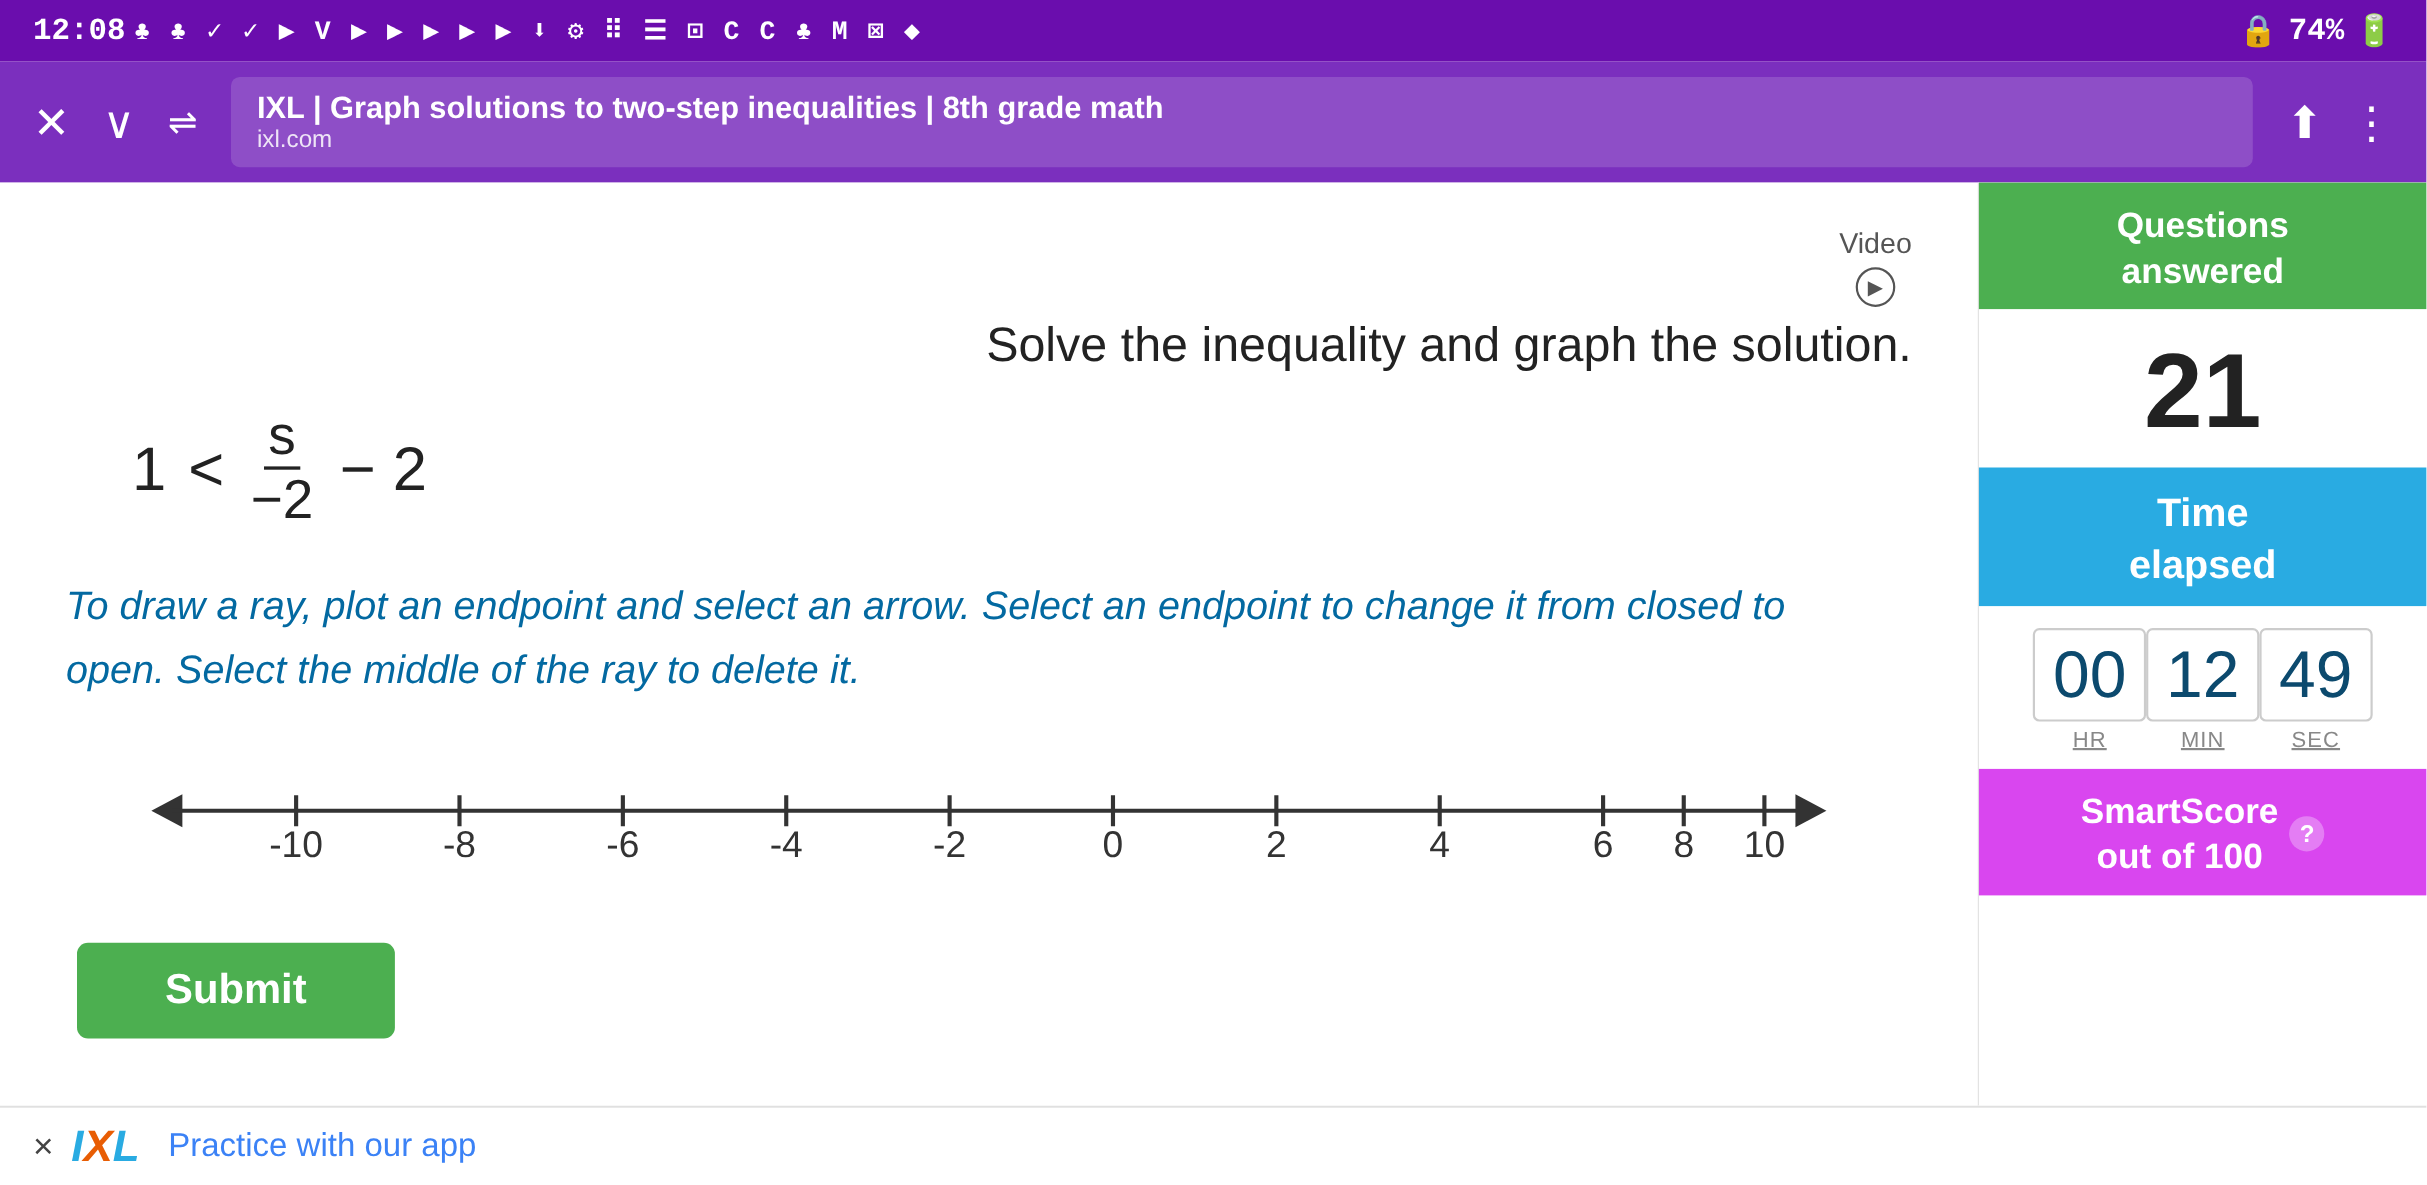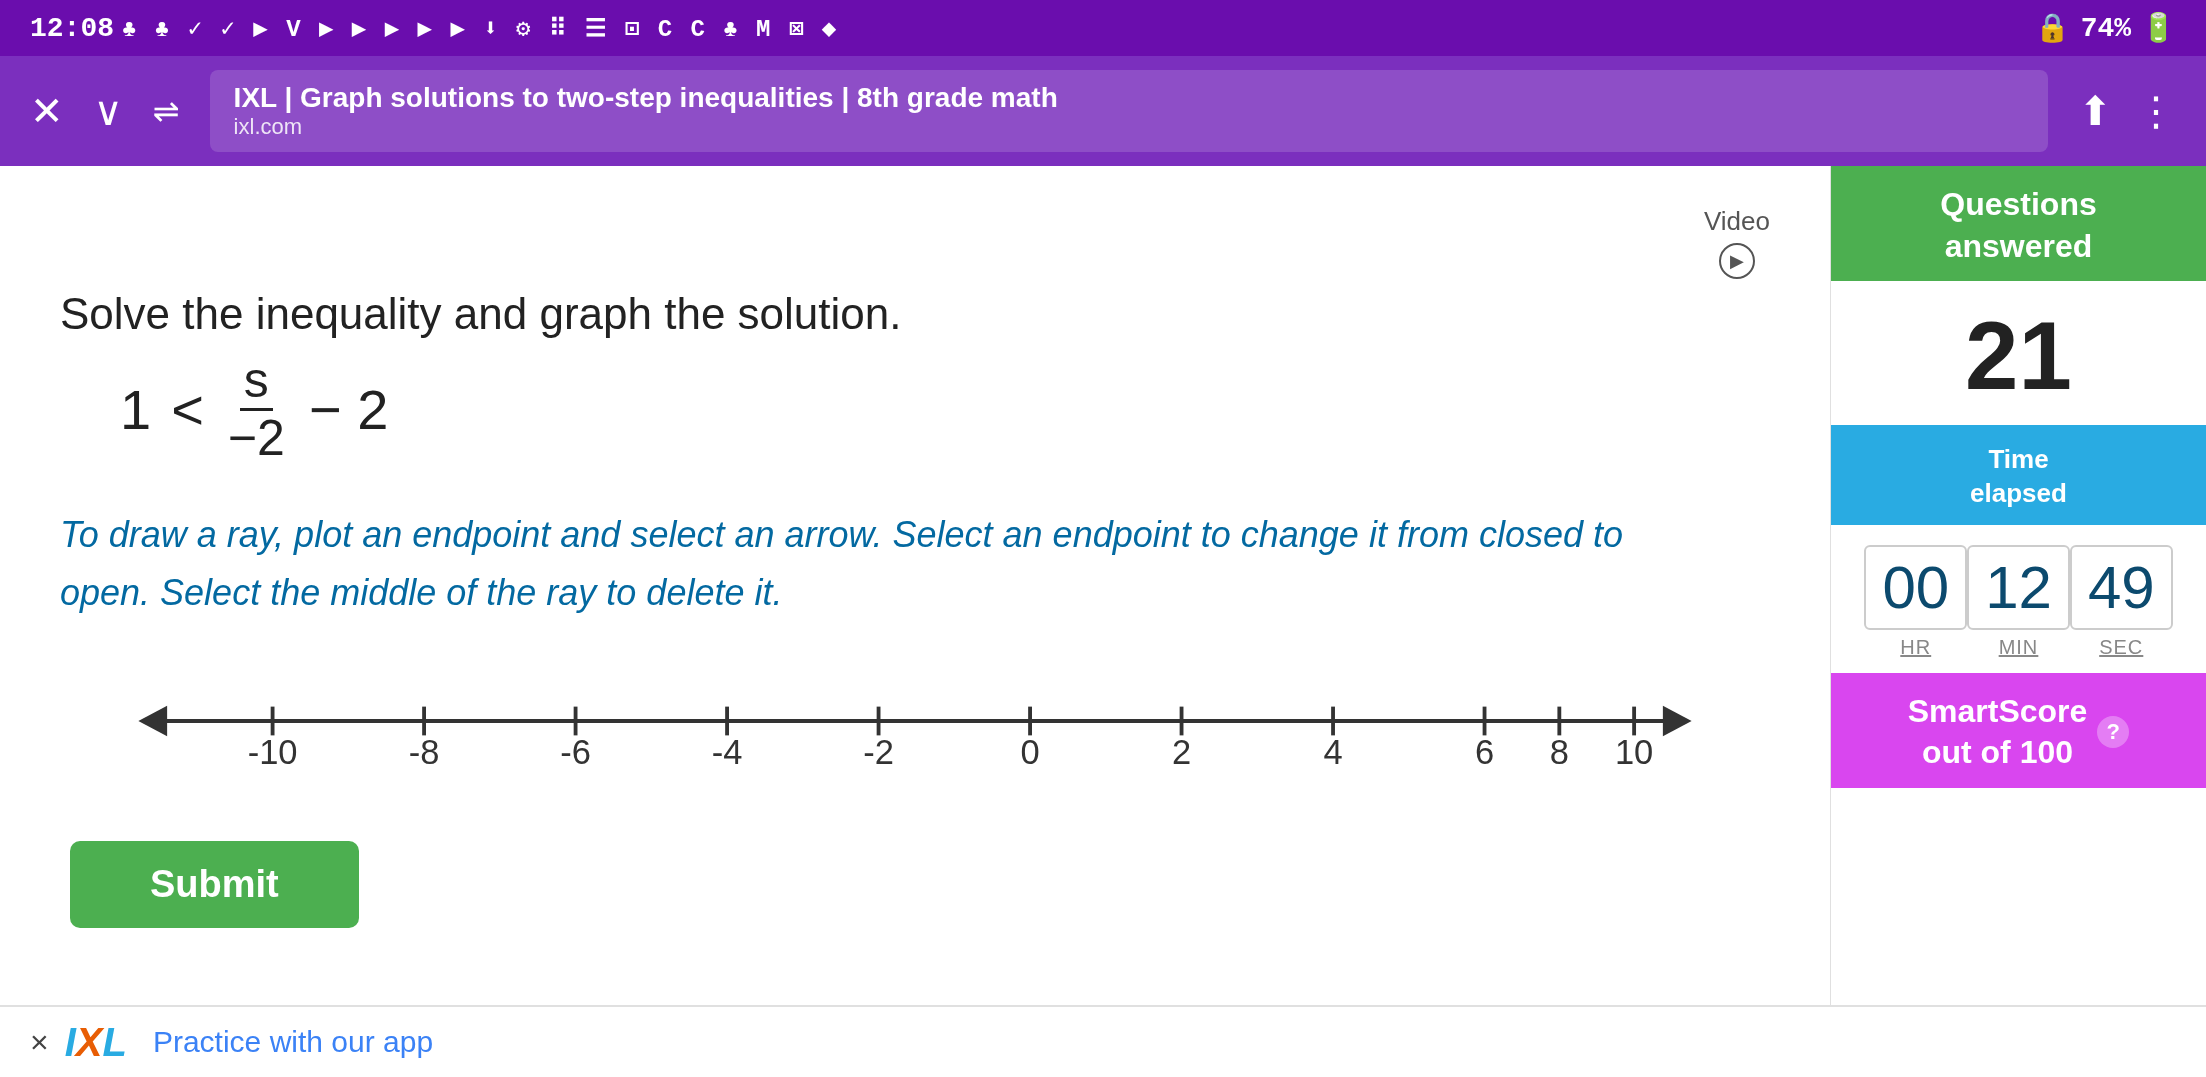--- a/index.html
+++ b/index.html
@@ -116,21 +116,22 @@
       border: 2px solid #555;
       display: flex;
       align-items: center;
       justify-content: center;
       font-size: 18px;
     }
 
     .problem-statement {
       font-size: 44px;
       color: #222;
-      margin-bottom: 14px;
+      margin-bottom: 30px;
+      text-align: right;
     }
 
     .inequality-display {
       font-size: 56px;
       color: #222;
       margin-bottom: 40px;
       margin-left: 60px;
       display: flex;
       align-items: center;
       gap: 20px;
@@ -175,21 +176,21 @@
       padding: 22px 80px;
       font-size: 38px;
       font-weight: bold;
       cursor: pointer;
       margin-top: 10px;
       margin-left: 10px;
     }
 
     
     .right-panel {
-      width: 376px;
+      width: 408px;
       background: #fff;
       display: flex;
       flex-direction: column;
       border-left: 1px solid #e0e0e0;
     }
     .questions-answered-box {
       background: #4caf50;
       color: white;
       text-align: center;
       padding: 18px 10px 14px;
@@ -202,21 +203,21 @@
       font-weight: bold;
       color: #222;
       text-align: center;
       padding: 20px 0 10px;
     }
     .time-elapsed-box {
       background: #29abe2;
       color: white;
       text-align: center;
       padding: 18px 10px 14px;
-      font-size: 26px;
+      font-size: 36px;
       font-weight: bold;
       line-height: 1.3;
       margin-top: 4px;
     }
     .timer-display {
       display: flex;
       justify-content: center;
       align-items: flex-start;
       gap: 0;
       padding: 20px 10px 10px;

